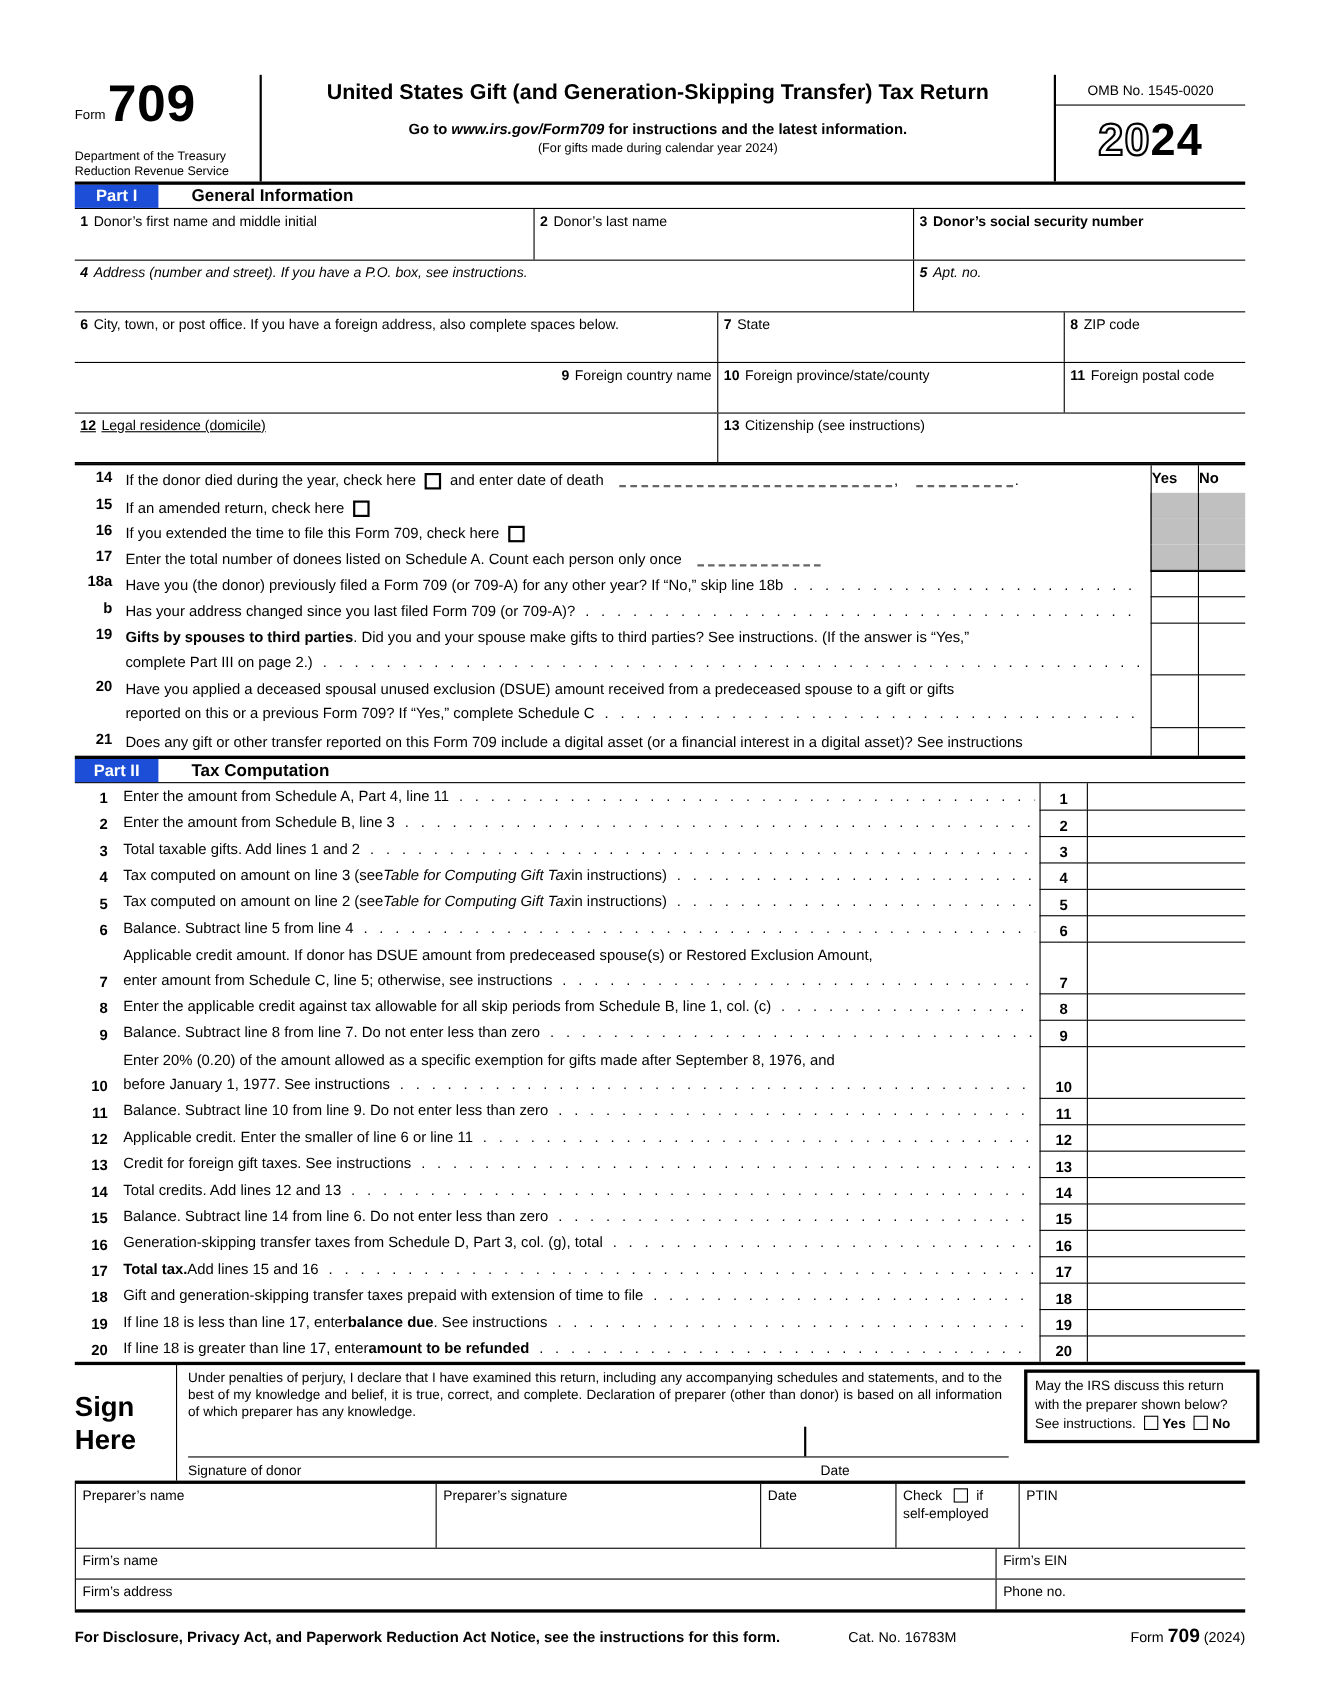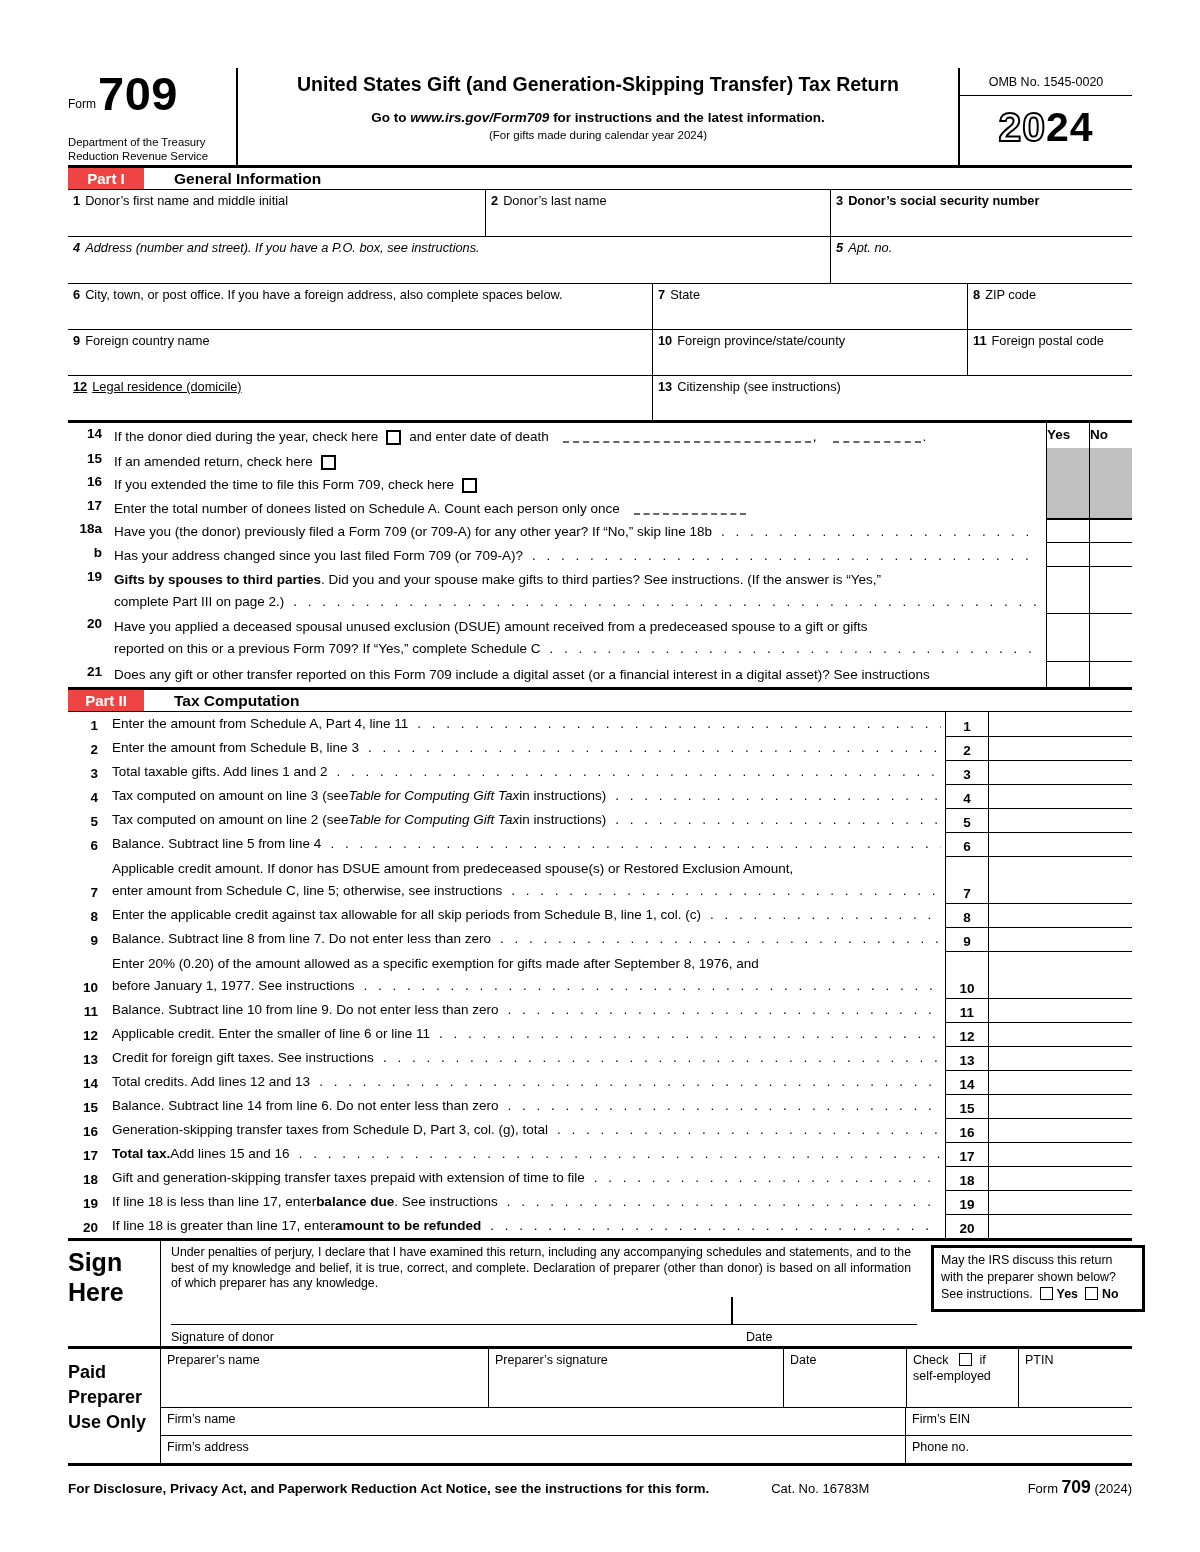--- a/index.html
+++ b/index.html
@@ -21,21 +21,21 @@
   .title{font-size:19.5px;font-weight:bold;line-height:22px;margin-top:2px;}
   .goto{font-size:13.5px;font-weight:bold;margin-top:15px;}
   .subtitle{font-size:11.5px;margin-top:4px;}
   .hdr-right{width:172px;text-align:center;display:flex;flex-direction:column;}
   .omb{font-size:12.5px;padding:7px 0 6px;border-bottom:1.5px solid #000;}
   .year{font-size:41px;font-weight:bold;margin-top:11px;letter-spacing:1px;line-height:1;}
   .y-outline{color:#fff;-webkit-text-stroke:2px #000;}
 
   
   .partbar{display:flex;border-top:3px solid #000;border-bottom:1.5px solid #000;height:25px;}
-  .partbox{background:#ef4444;color:#fff;font-weight:bold;font-size:15px;width:76px;
+  .partbox{background:#1d4ed8;color:#fff;font-weight:bold;font-size:15px;width:76px;
            display:flex;align-items:center;justify-content:center;}
   .parttitle{font-weight:bold;font-size:15.5px;margin-left:30px;align-self:center;}
 
   
   .frow{display:flex;border-bottom:1.5px solid #000;}
   .fcell{padding:3px 5px;font-size:12.8px;line-height:15px;}
   .fcell + .fcell{border-left:1.5px solid #000;}
   .fcell .n{font-weight:bold;margin-right:5px;}
 
   
@@ -62,21 +62,21 @@
        flex:none;display:flex;flex-direction:column;justify-content:flex-end;padding-bottom:3px;}
   .p2t{flex:1;font-size:13.5px;padding-right:4px;min-width:0;display:flex;flex-direction:column;justify-content:center;padding-top:1px;}
   .p2line{display:flex;white-space:nowrap;line-height:22.5px;align-items:baseline;}
   .p2ln{width:43px;flex:none;border-left:1.5px solid #000;border-top:1.5px solid #000;
         font-weight:bold;font-size:13.5px;display:flex;align-items:flex-end;justify-content:center;padding-bottom:2px;}
   .p2amt{width:144px;flex:none;border-left:1.5px solid #000;border-top:1.5px solid #000;}
   .p2row.first .p2ln,.p2row.first .p2amt{border-top:none;}
 
   
   .sign{display:flex;border-top:3px solid #000;height:108px;}
-  .sign-left{width:92px;flex:none;font-size:25px;font-weight:bold;line-height:30px;padding-top:6px;}
+  .sign-left{width:92px;flex:none;font-size:25px;font-weight:bold;line-height:30px;padding-top:23px;}
   .sign-main{flex:1;border-left:1.5px solid #000;position:relative;padding:4px 6px 0 10px;}
   .perjury{font-size:12.3px;line-height:15.5px;width:740px;text-align:justify;}
   .sigline{position:absolute;left:10px;right:0;bottom:21px;border-bottom:1.5px solid #000;}
   .sigtick{position:absolute;left:560px;bottom:0;width:1.5px;height:27px;background:#000;}
   .siglabels{position:absolute;left:10px;right:0;bottom:2px;font-size:12.5px;}
   .sig-date{position:absolute;left:575px;top:0;}
   .sign-right{width:228px;flex:none;padding:4px 0 0 14px;}
   .maybox{border:3px solid #000;padding:4px 7px 6px;font-size:12.4px;line-height:17px;}
 
   
@@ -137,21 +137,21 @@
         <div class="frow" style="height: 47px; font-style: italic;">
           <div class="fcell" style="width: 762px;"><span class="n">4</span><span>Address (number and street). If you have a P.O. box, see instructions.</span></div>
           <div class="fcell" style="width: auto; flex: 1 1 0%;"><span class="n">5</span><span>Apt. no.</span></div>
         </div>
         <div class="frow" style="height: 46px;">
           <div class="fcell" style="width: 584px;"><span class="n">6</span><span>City, town, or post office. If you have a foreign address, also complete spaces below.</span></div>
           <div class="fcell" style="width: 315px;"><span class="n">7</span><span>State</span></div>
           <div class="fcell" style="width: auto; flex: 1 1 0%;"><span class="n">8</span><span>ZIP code</span></div>
         </div>
         <div class="frow" style="height: 46px;">
-          <div class="fcell" style="width: 584px;"><span class="n">9</span><span>Foreign country name</span></div>
+          <div class="fcell" style="width: 584px; text-align: right;"><span class="n">9</span><span>Foreign country name</span></div>
           <div class="fcell" style="width: 315px;"><span class="n">10</span><span>Foreign province/state/county</span></div>
           <div class="fcell" style="width: auto; flex: 1 1 0%;"><span class="n">11</span><span>Foreign postal code</span></div>
         </div>
         <div class="frow" style="height: 45px;">
           <div class="fcell" style="width: 584px; text-decoration: underline;"><span class="n">12</span><span>Legal residence (domicile)</span></div>
           <div class="fcell" style="width: auto; flex: 1 1 0%;"><span class="n">13</span><span>Citizenship (see instructions)</span></div>
         </div>
       </div>
   <div id="p1-lines" class="p1lines">
         <div class="lrow" style="height: 25px;">
@@ -522,25 +522,20 @@
         <span>Signature of donor</span>
         <span class="sig-date">Date</span>
       </div>
     </div>
     <div class="sign-right">
       <div class="maybox"><span>May the IRS discuss this return </span><span>with the preparer shown below? </span><span>See instructions.</span><span class="cb cbs"></span><span class="b">Yes</span><span class="cb cbs"></span><span class="b">No</span></div>
     </div>
   </div>
 
   <div class="prep">
-    <div class="prep-left">
-      <div>Paid</div>
-      <div>Preparer</div>
-      <div>Use Only</div>
-    </div>
     <div class="prep-grid">
       <div class="prow" style="height:62px;">
         <div class="pcell" style="width:327px;"><span>Preparer’s name</span></div>
         <div class="pcell" style="width:295px;"><span>Preparer’s signature</span></div>
         <div class="pcell" style="width:123px;"><span>Date</span></div>
         <div class="pcell" style="width:112px;">
           <span>Check</span>
           <span class="cb cbs"></span>
           <span>if</span>
           <div>self-employed</div>

